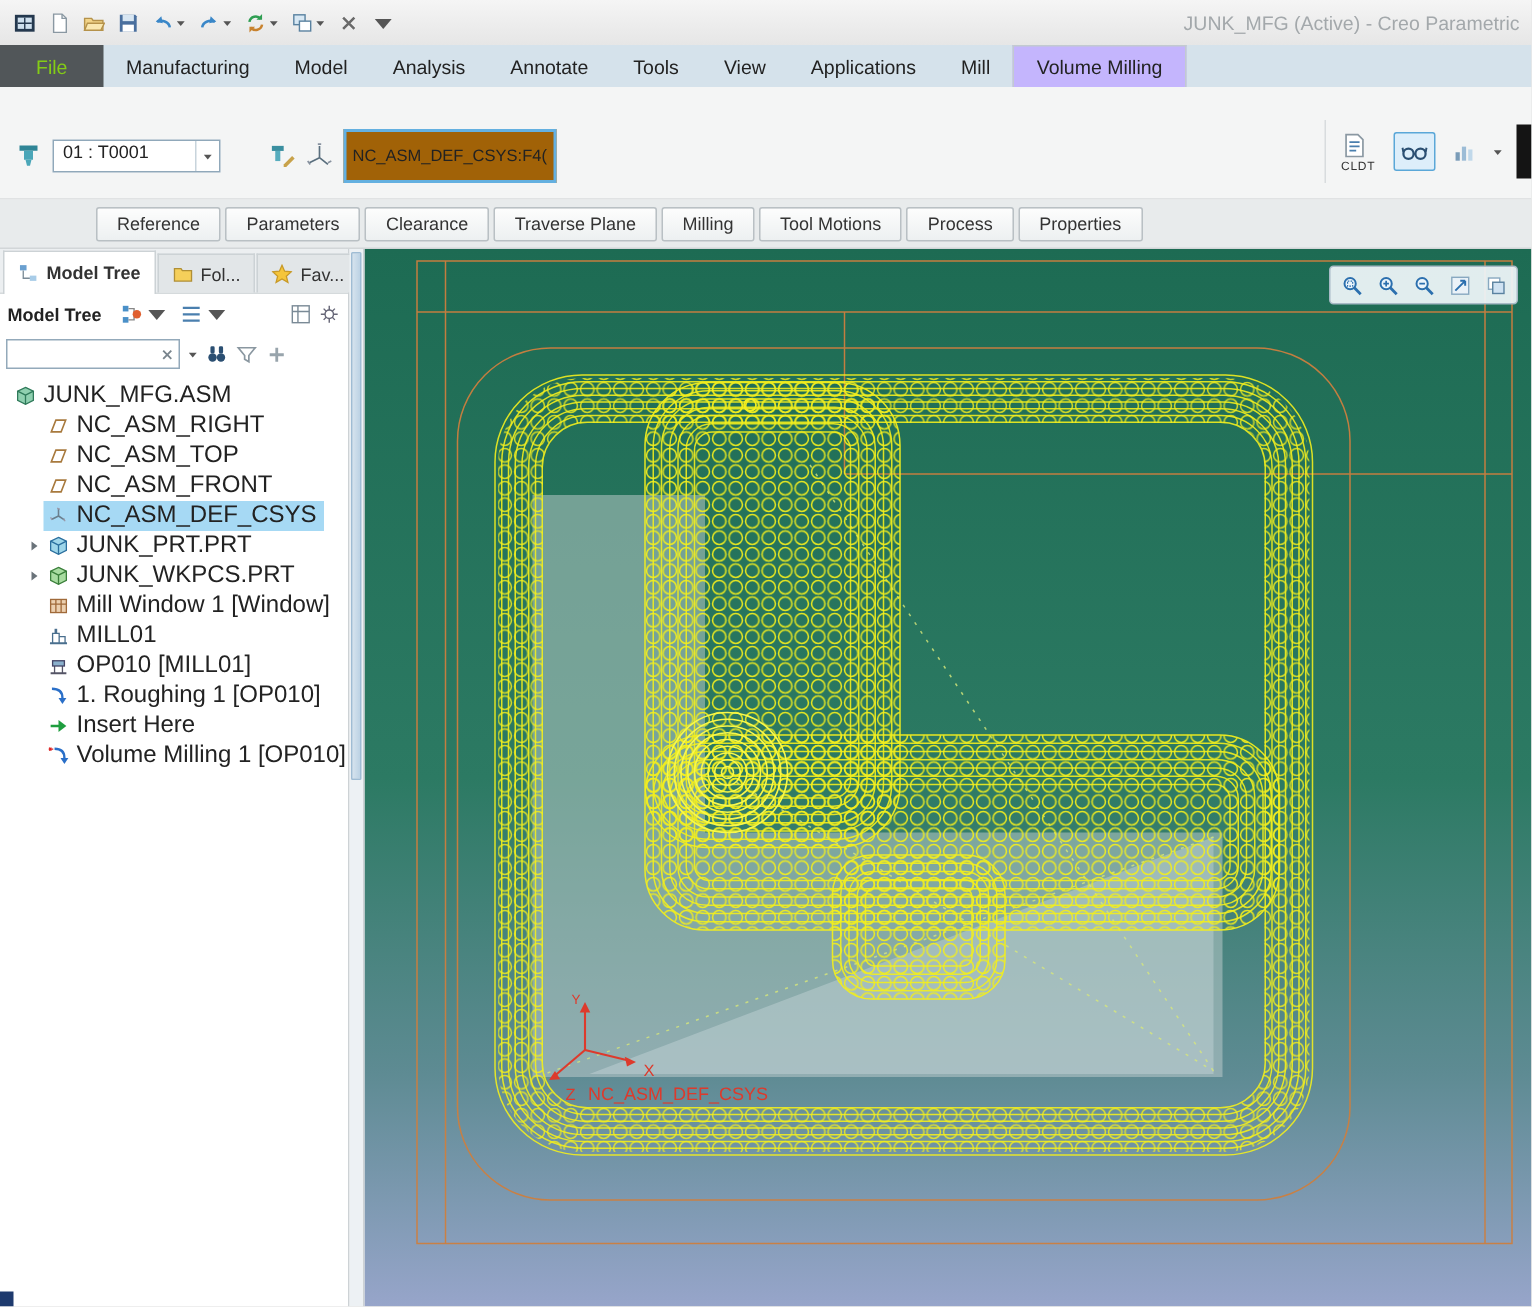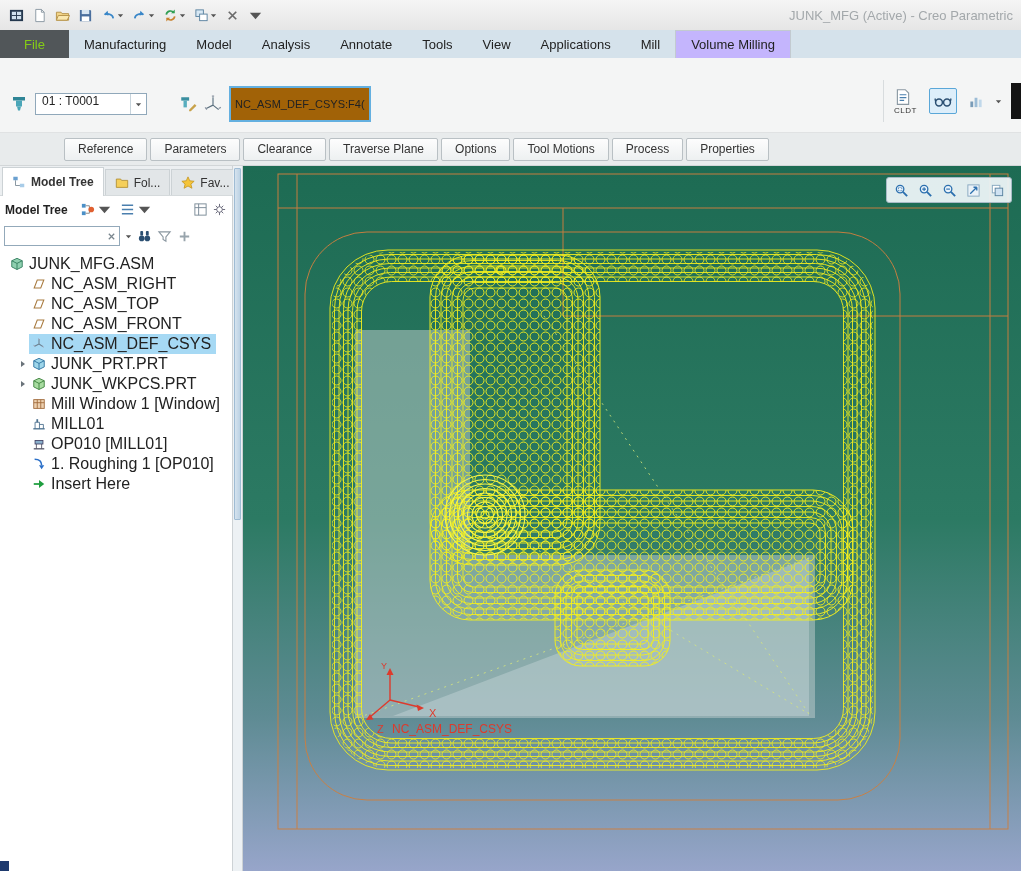--- a/index.html
+++ b/index.html
@@ -283,21 +283,21 @@
         </div>
       <div class="edge-block"></div>
     </div>
   </div>
 
   <div class="dashtabs">
       <div class="dtab">Reference</div>
       <div class="dtab">Parameters</div>
       <div class="dtab">Clearance</div>
       <div class="dtab">Traverse Plane</div>
-      <div class="dtab">Options</div>
+      <div class="dtab">Milling</div>
       <div class="dtab">Tool Motions</div>
       <div class="dtab">Process</div>
       <div class="dtab">Properties</div>
     </div>
 
   <div class="main">
 
     <aside class="tree-panel">
       <div class="panel-tabs">
           <div class="ptab active">
@@ -546,20 +546,33 @@
           <div class="trow l1">
             <span class="arrow"></span>
             <span class="sel-wrap">
               <span class="ticon">
                 <svg viewBox="0 0 16 16">
                   <path d="M2 8h7" stroke="#1f9e3f" stroke-width="2"></path>
                   <path d="M8 3.5L14 8l-6 4.5z" fill="#1f9e3f"></path>
                 </svg>
               </span>
               <span class="tlabel">Insert Here</span>
+            </span>
+          </div>
+          <div class="trow l1">
+            <span class="arrow"></span>
+            <span class="sel-wrap">
+              <span class="ticon">
+                <svg viewBox="0 0 16 16">
+                  <path d="M1 4L2.5 1.5M1 1.5L2.5 4M.5 2.8h3.5" stroke="#d22" stroke-width=".9"></path>
+                  <path d="M5 2.5c5 0 7.5 2.5 7.5 7" stroke="#2a6fc8" stroke-width="1.8" fill="none"></path>
+                  <path d="M12.5 14l-3-4.5h6z" fill="#2a6fc8"></path>
+                </svg>
+              </span>
+              <span class="tlabel">Volume Milling 1 [OP010]</span>
             </span>
           </div>
         </div>
     </aside>
 
     <div class="vscroll">
       <div class="thumb"></div>
     </div>
 
     <div class="viewport">

